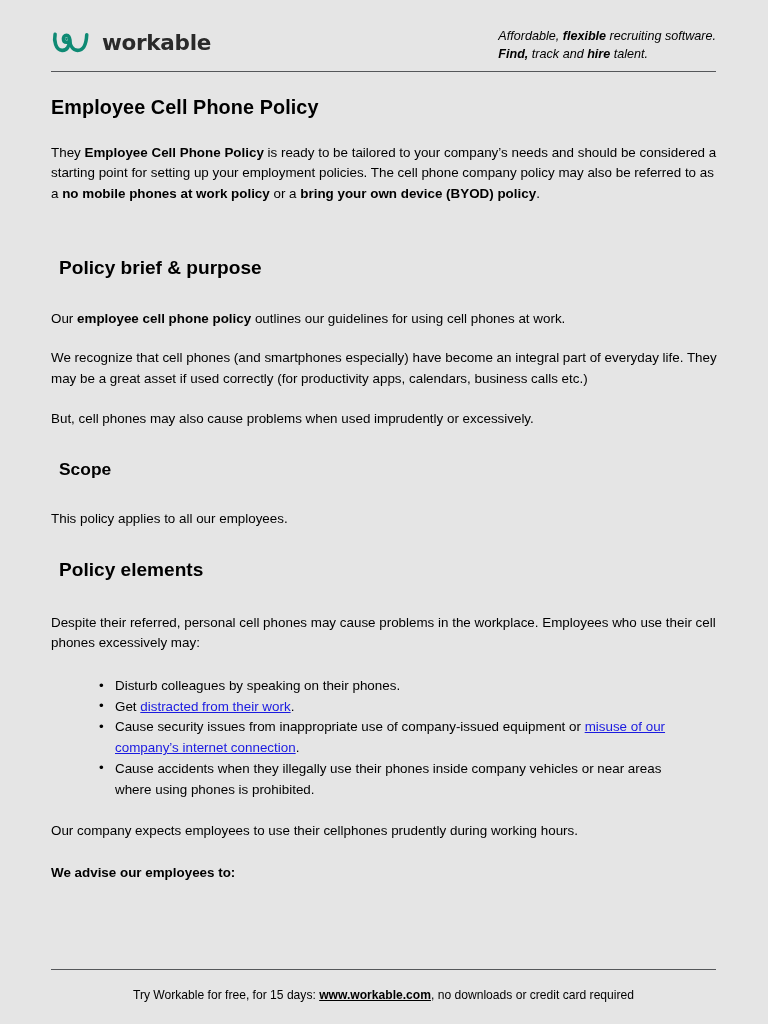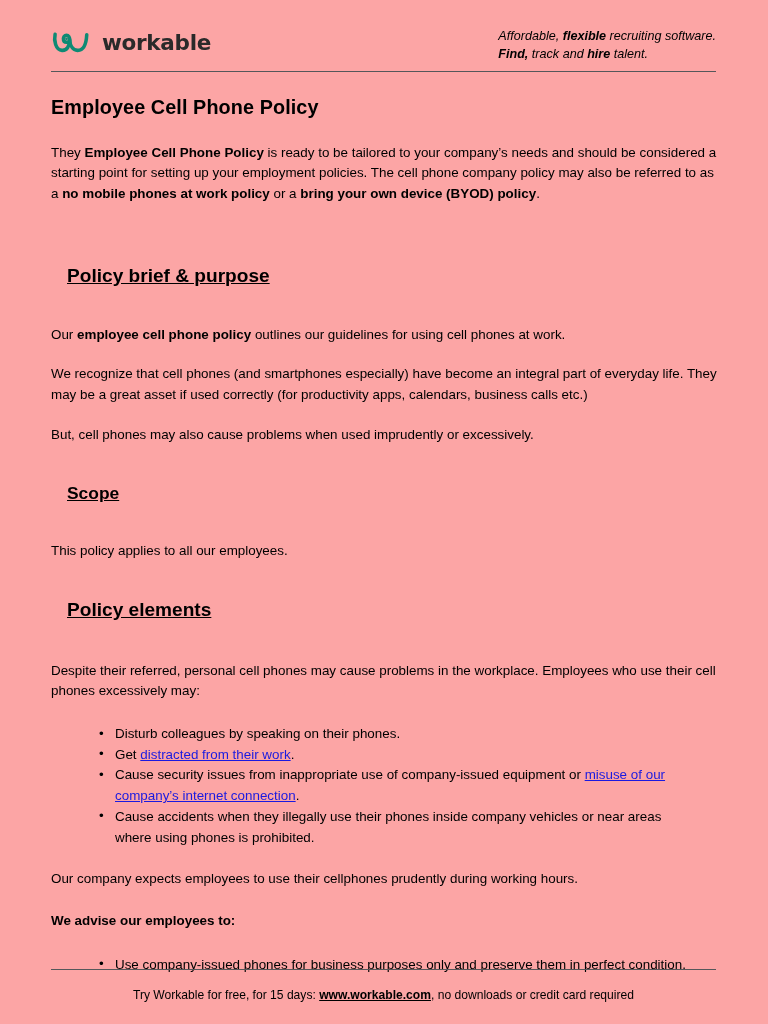--- a/index.html
+++ b/index.html
@@ -15,21 +15,21 @@
     position: relative;
     font-family: "Liberation Sans", sans-serif;
     color: #000000;
     overflow: hidden;
   }
 
   .page {
     position: relative;
     width: 768px;
     height: 1024px;
-    background: #fca5a5;
+    background: #e5e5e5;
     padding: 0;
   }
 
   
   .header {
     position: absolute;
     left: 51px;
     top: 20px;
     width: 665px;
     height: 46px;
@@ -92,25 +92,24 @@
     margin: 0 0 0 0;
     padding: 0;
     line-height: 1.3;
     letter-spacing: 0.1px;
     color: #000;
   }
 
   h2.sec-h {
     font-size: 17.4px;
     font-weight: 700;
-    margin: 16px;
+    margin: 8px;
     padding: 0;
     line-height: 1.3;
     color: #000;
-    text-decoration: underline;
   }
   h2.sec-h.big {
     font-size: 19.1px;
   }
 
   p.para {
     font-size: 13.4px;
     line-height: 1.545;
     margin: 0;
     padding: 0;
@@ -263,23 +262,20 @@
     <div class="sp-j"></div>
 
     <p class="para">Our company expects employees to use their cellphones prudently during working hours.</p>
 
     <div class="sp-k"></div>
 
     <p class="para"><b>We advise our employees to:</b></p>
 
     <div class="sp-l"></div>
 
-    <ul class="bullets wide">
-      <li><span>Use company-issued phones for business purposes only and preserve them in perfect condition.</span></li>
-    </ul>
 
   </div>
 
   <div class="rule-bot"></div>
 
   <div class="footer">
     <span>Try Workable for free, for 15 days: </span><a class="foot-link" href="#">www.workable.com</a><span>, no downloads or credit card required</span>
   </div>
 
 </div>

